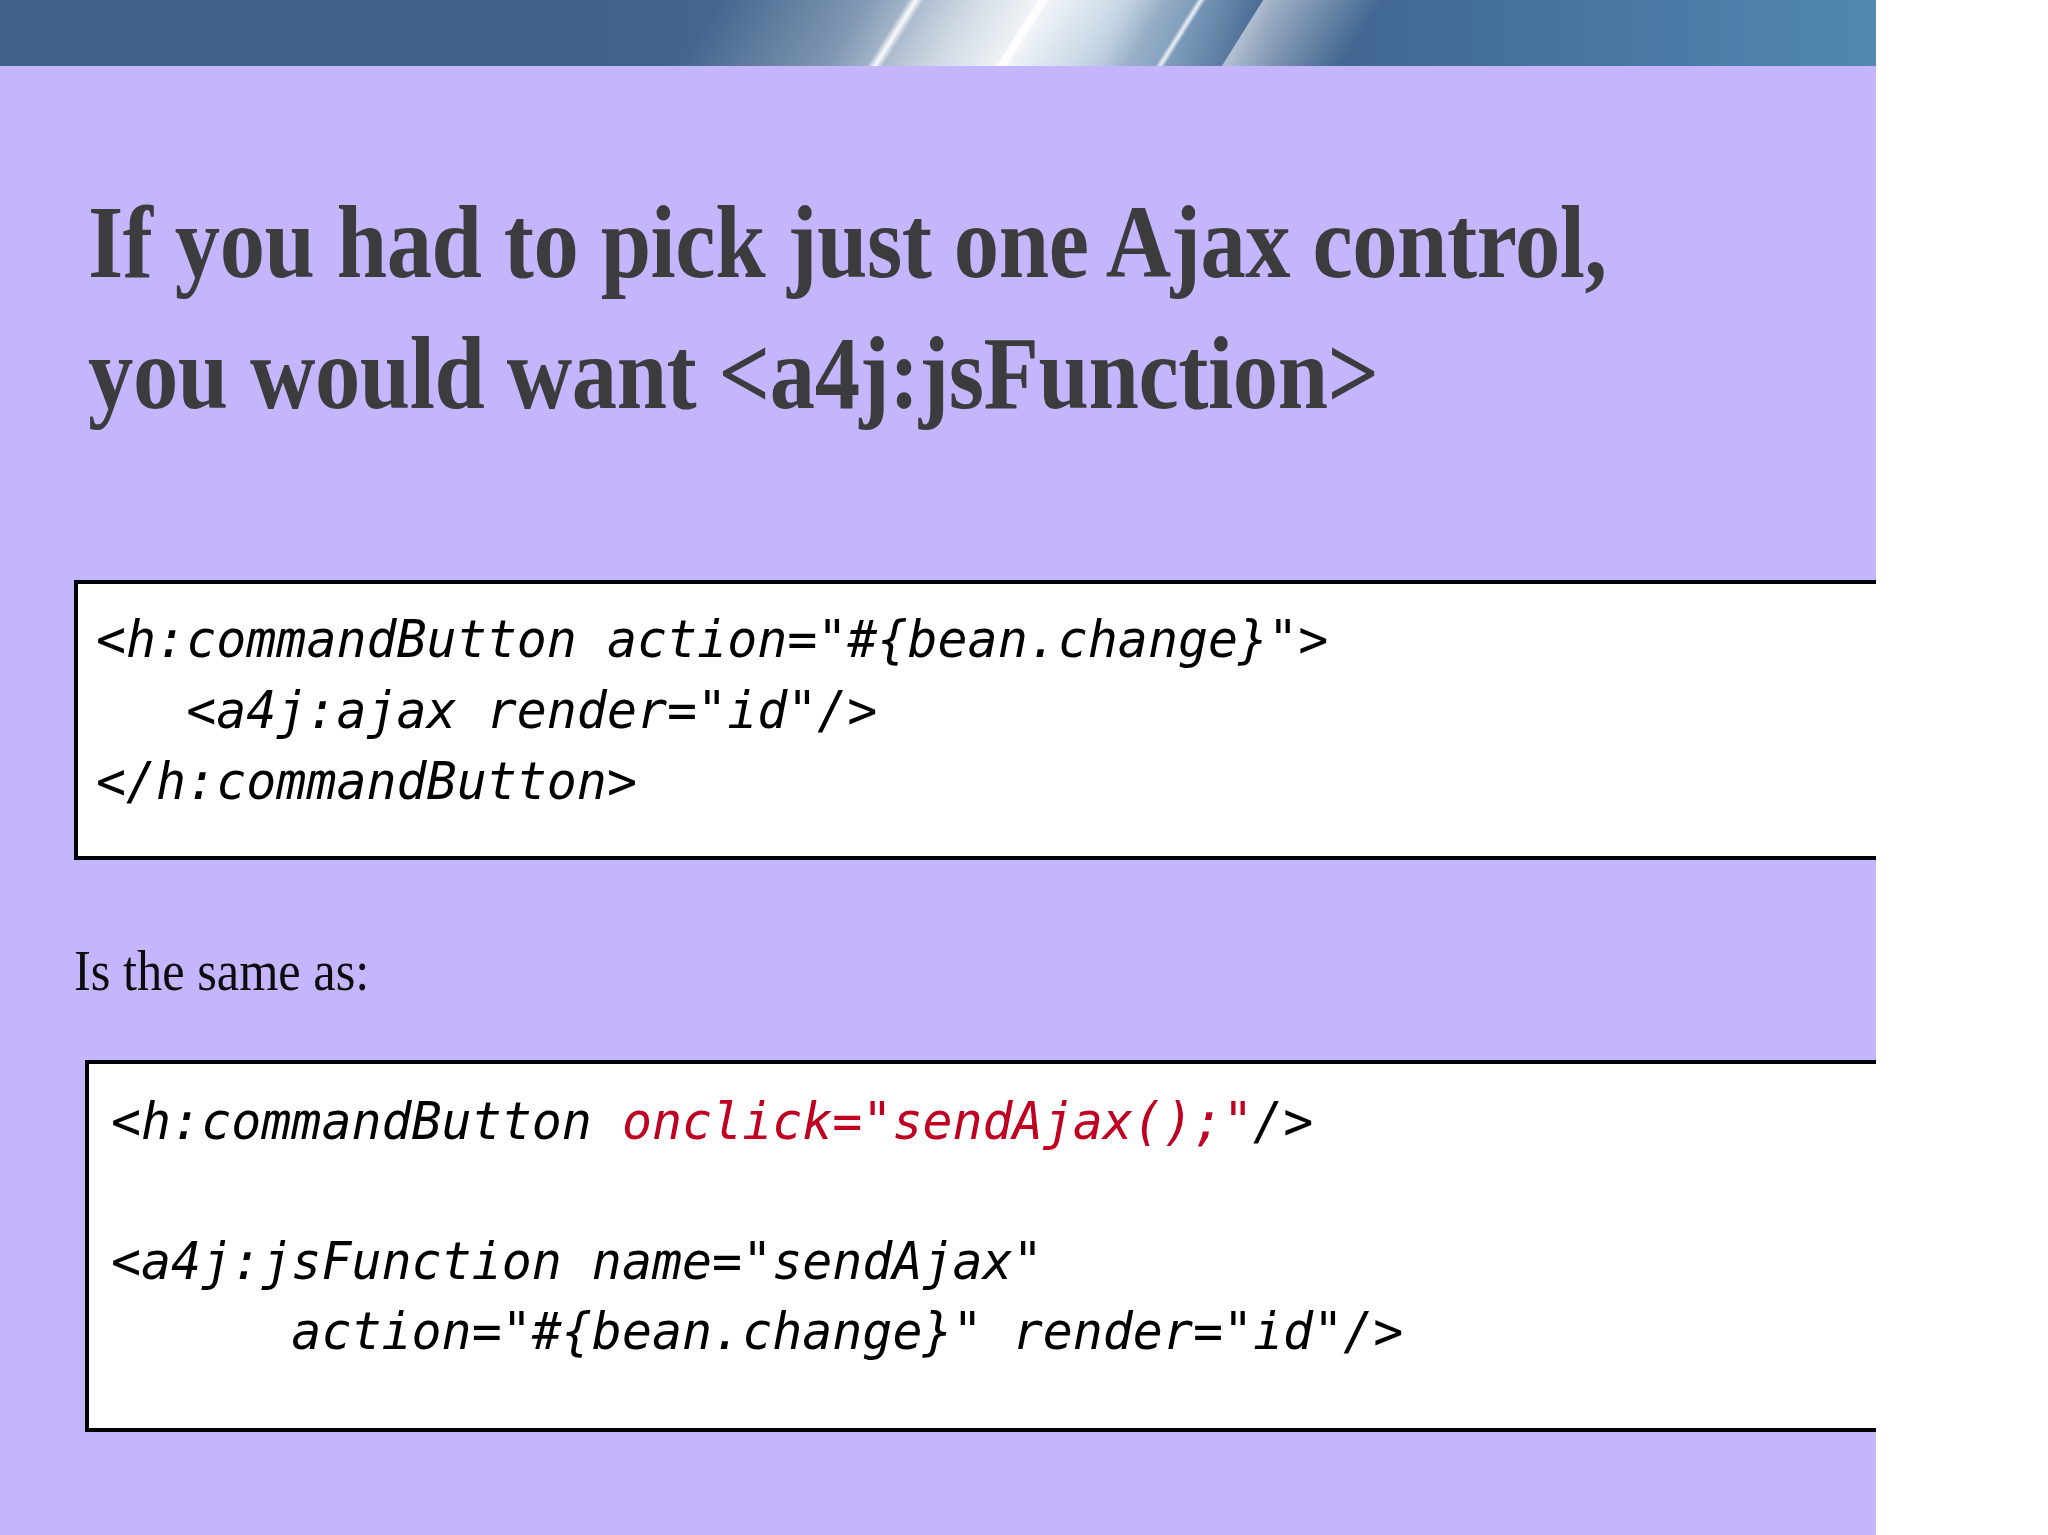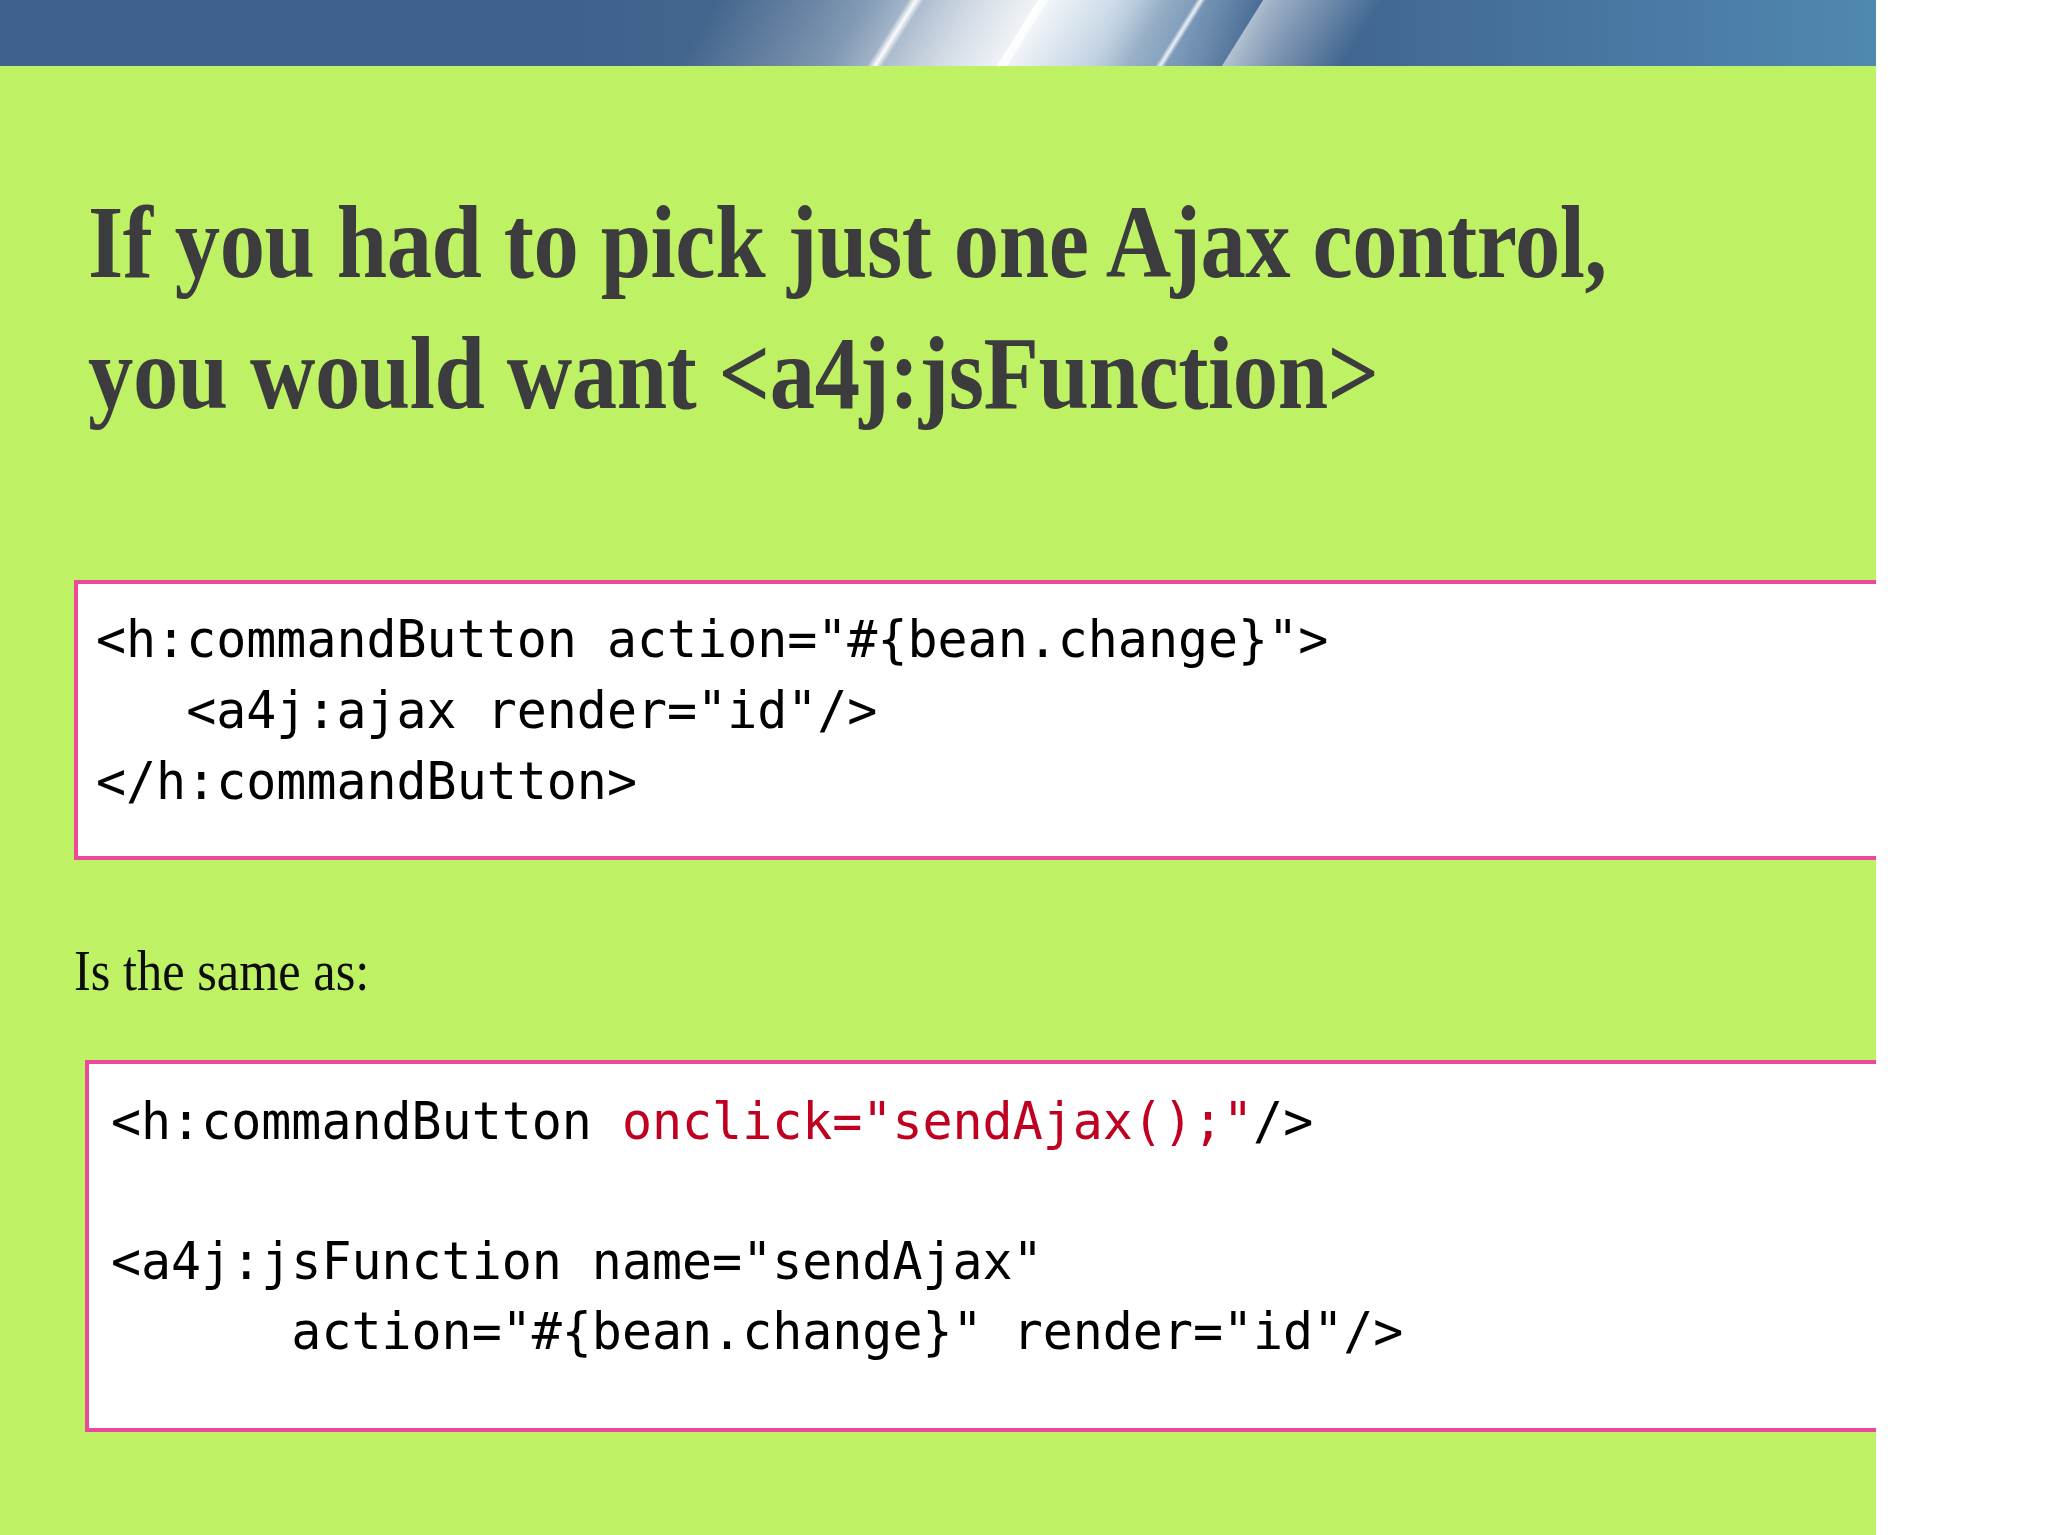--- a/index.html
+++ b/index.html
@@ -5,21 +5,21 @@
   html, body {
     margin: 0;
     padding: 0;
     background: #ffffff;
   }
 
   #slide {
     position: relative;
     width: 1876px;
     height: 1535px;
-    background: #bef264;
+    background: #c4b5fd;
     overflow: hidden;
     font-family: "Liberation Serif", serif;
   }
 
   
   .banner {
     position: absolute;
     left: 0;
     top: 0;
     width: 2048px;
@@ -121,21 +121,22 @@
     transform: scaleX(0.88);
     transform-origin: left top;
     white-space: pre-line;
   }
 
   
   .code-box {
     position: absolute;
     box-sizing: border-box;
     background: #ffffff;
-    border: 4px solid #ec4899;
+    border: 4px solid #000000;
+    font-style: italic;
   }
 
   #code-box-1 {
     left: 74px;
     top: 580px;
     width: 1908px;
     height: 280px;
   }
 
   #code-box-2 {

